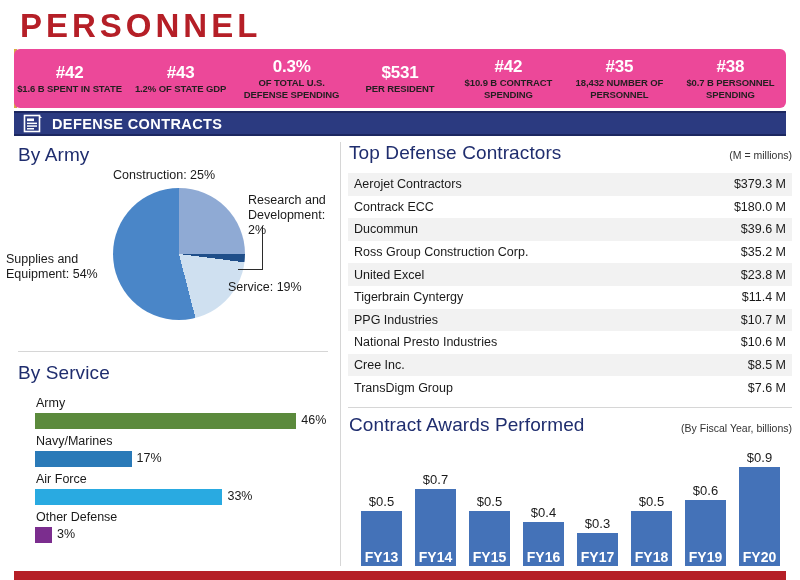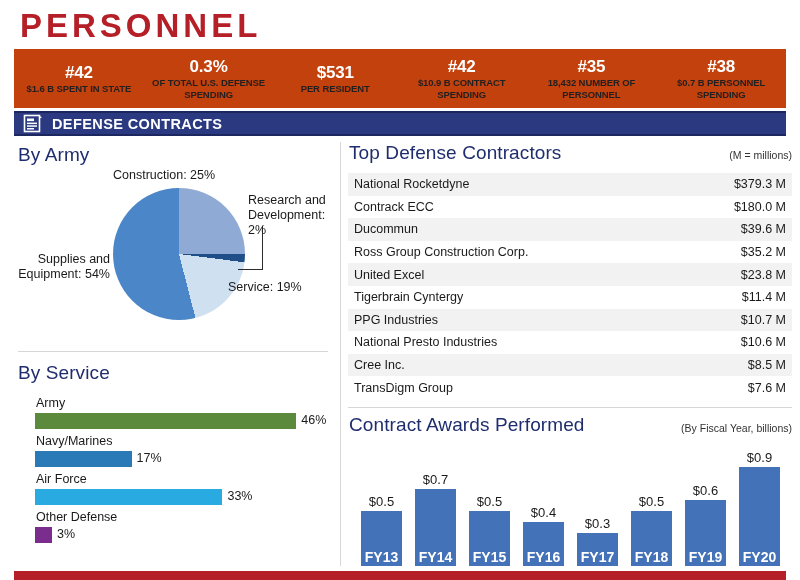--- a/index.html
+++ b/index.html
@@ -27,23 +27,24 @@
     font-weight: bold;
     letter-spacing: 4px;
     color: #b51f27;
     line-height: 36px;
     white-space: nowrap;
   }
 
   
   .stats-band {
     position: absolute; left: 14px; top: 49px; width: 772px; height: 59px;
-    background: #c2410c;
+    background: #ec4899;
     display: flex;
     align-items: center;
+    border-radius: 6px;
   }
   .stat-cell {
     flex: 1 1 0;
     text-align: center;
     padding: 0 2px;
   }
   .stat-cell.wide-531 { flex: 0.95 1 0; }
   .stat-value {
     display: block;
     color: #ffffff;
@@ -126,21 +127,21 @@
   }
   .pie-label {
     position: absolute;
     color: #1a1a1a;
     font-size: 12.5px;
     line-height: 15px;
     white-space: nowrap;
   }
   .lbl-construction { left: 113px; top: 2px; }
   .lbl-rnd { left: 248px; top: 27px; white-space: normal; width: 92px; }
-  .lbl-supplies { left: 6px; top: 86px; white-space: normal; width: 104px; text-align: right; }
+  .lbl-supplies { left: 6px; top: 86px; white-space: normal; width: 104px; }
   .lbl-service { left: 228px; top: 114px; }
   .leader {
     position: absolute;
     background: #2b2b2b;
   }
   .leader-v { left: 262px; top: 60px; width: 1px; height: 44px; }
   .leader-h { left: 238px; top: 103px; width: 25px; height: 1px; }
 
   
   .left-hr {
@@ -227,20 +228,24 @@
 
   <div class="title-bar">
     <div class="state-title">PERSONNEL</div>
   </div>
 
   <div class="edge-strip"></div>
   <div class="stats-band" id="stats-band">
       <div class="stat-cell">
         <span class="stat-value">#42</span>
         <span class="stat-label">$1.6 B SPENT IN STATE</span>
+      </div>
+      <div class="stat-cell">
+        <span class="stat-value">#43</span>
+        <span class="stat-label">1.2% OF STATE GDP</span>
       </div>
       <div class="stat-cell">
         <span class="stat-value">0.3%</span>
         <span class="stat-label">OF TOTAL U.S. DEFENSE SPENDING</span>
       </div>
       <div class="stat-cell wide-531">
         <span class="stat-value">$531</span>
         <span class="stat-label">PER RESIDENT</span>
       </div>
       <div class="stat-cell">
@@ -321,21 +326,21 @@
   <div class="col-divider"></div>
 
   <div class="col-right">
 
     <div class="panel-title tdc-title">Top Defense Contractors</div>
     <div class="panel-note tdc-note">(M = millions)</div>
 
     <table class="tdc-table">
       <tbody id="tdc-body">
           <tr>
-            <td>National Rocketdyne</td>
+            <td>Aerojet Contractors</td>
             <td class="amt">$379.3 M</td>
           </tr>
           <tr>
             <td>Contrack ECC</td>
             <td class="amt">$180.0 M</td>
           </tr>
           <tr>
             <td>Ducommun</td>
             <td class="amt">$39.6 M</td>
           </tr>

